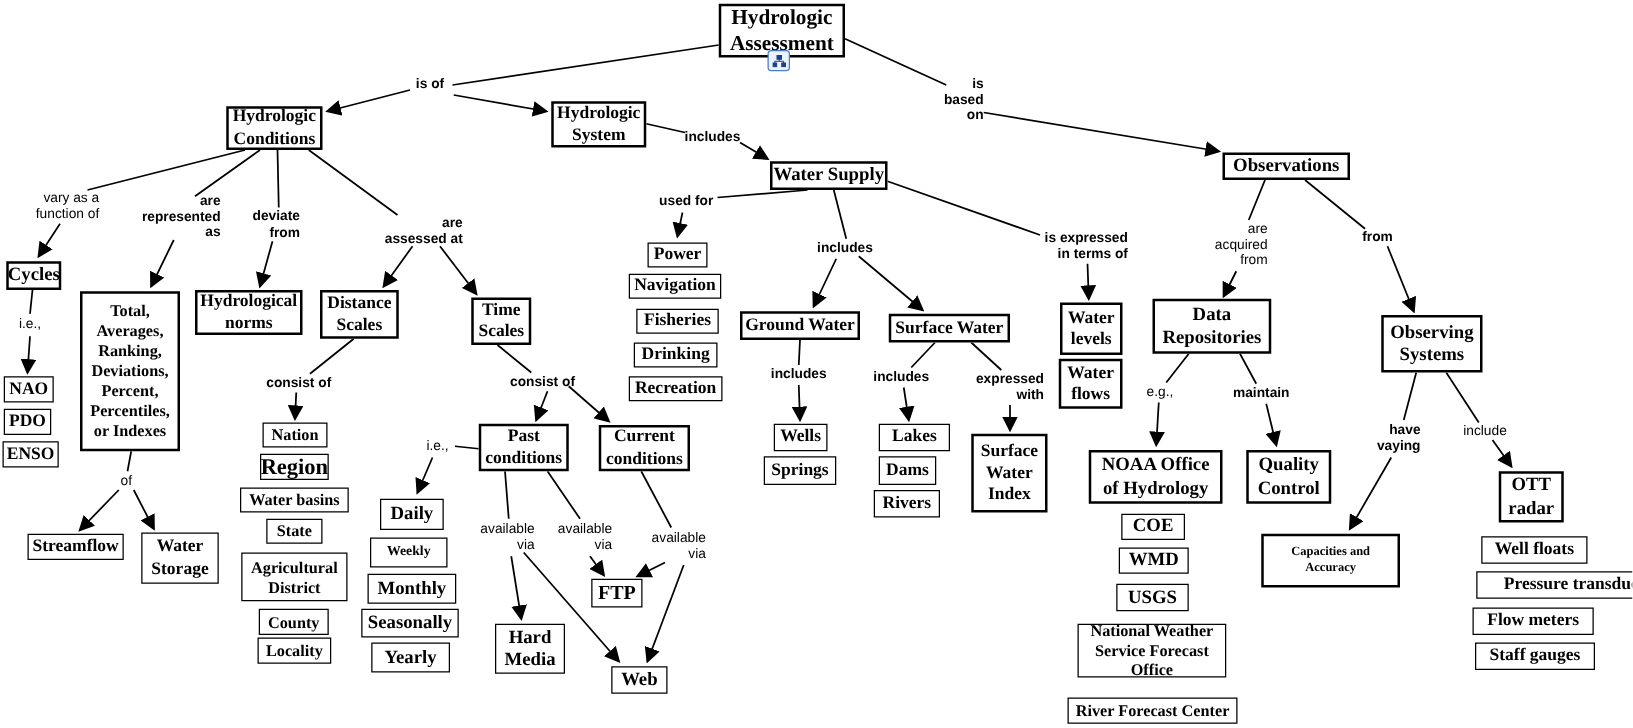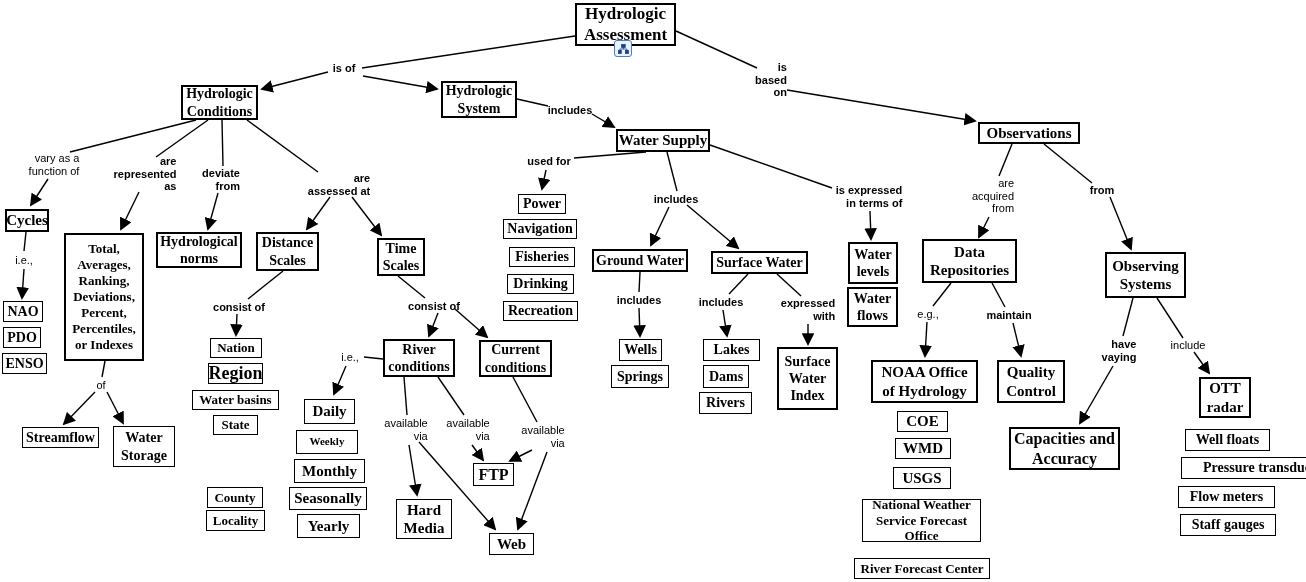--- a/index.html
+++ b/index.html
@@ -155,30 +155,32 @@
   <div class="node thin" style="left:2px;top:353px;width:45px;height:21px">ENSO</div>
 
   <div class="node thin" style="left:22px;top:427px;width:77px;height:21px">Streamflow</div>
   <div class="node thin" style="left:113px;top:426px;width:62px;height:41px">Water
 Storage</div>
 
   <div class="node thin" style="left:210px;top:338px;width:52px;height:20px;font-size:13px">Nation</div>
   <div class="node thin" style="left:208px;top:363px;width:55px;height:21px;font-size:18px">Region</div>
   <div class="node thin" style="left:192px;top:390px;width:87px;height:20px;font-size:13px">Water basins</div>
   <div class="node thin" style="left:213px;top:415px;width:45px;height:20px;font-size:13px">State</div>
+  <div class="node thin" style="left:193px;top:442px;width:85px;height:39px;font-size:13px">Agricultural
+District</div>
   <div class="node thin" style="left:207px;top:487px;width:56px;height:21px;font-size:13px">County</div>
   <div class="node thin" style="left:206px;top:510px;width:59px;height:21px;font-size:13px">Locality</div>
 
   <div class="node thin" style="left:304px;top:399px;width:51px;height:25px;font-size:15px">Daily</div>
   <div class="node thin" style="left:296px;top:430px;width:62px;height:24px;font-size:11px">Weekly</div>
   <div class="node thin" style="left:294px;top:459px;width:71px;height:24px;font-size:15px">Monthly</div>
   <div class="node thin" style="left:289px;top:487px;width:78px;height:23px;font-size:15px">Seasonally</div>
   <div class="node thin" style="left:297px;top:514px;width:63px;height:24px;font-size:15px">Yearly</div>
 
-  <div class="node" style="left:383px;top:339px;width:72px;height:38px">River
+  <div class="node" style="left:383px;top:339px;width:72px;height:38px">Past
 conditions</div>
   <div class="node" style="left:479px;top:340px;width:73px;height:37px">Current
 conditions</div>
   <div class="node thin" style="left:473px;top:463px;width:41px;height:23px;font-size:16px">FTP</div>
   <div class="node thin" style="left:396px;top:499px;width:56px;height:40px;font-size:15px">Hard
 Media</div>
   <div class="node thin" style="left:489px;top:533px;width:45px;height:22px;font-size:15px">Web</div>
 
   <div class="node thin" style="left:518px;top:194px;width:48px;height:20px">Power</div>
   <div class="node thin" style="left:503px;top:219px;width:74px;height:20px">Navigation</div>
@@ -209,21 +211,21 @@
   <div class="node thin" style="left:897px;top:411px;width:51px;height:21px;font-size:15px">COE</div>
   <div class="node thin" style="left:895px;top:438px;width:56px;height:21px;font-size:15px">WMD</div>
   <div class="node thin" style="left:893px;top:467px;width:58px;height:22px;font-size:15px">USGS</div>
   <div class="node thin" style="left:862px;top:499px;width:119px;height:43px;font-size:13px">National Weather
 Service Forecast
 Office</div>
   <div class="node thin" style="left:854px;top:558px;width:136px;height:21px;font-size:13px">River Forecast Center</div>
 
   <div class="node" style="left:997px;top:360px;width:68px;height:43px;font-size:15px">Quality
 Control</div>
-  <div class="node" style="left:1009px;top:427px;width:111px;height:43px;font-size:16px">Capacities and
+  <div class="node" style="left:1009px;top:427px;width:111px;height:43px;font-size:10px">Capacities and
 Accuracy</div>
 
   <div class="node" style="left:1105px;top:252px;width:81px;height:46px;font-size:15px">Observing
 Systems</div>
   <div class="node" style="left:1199px;top:377px;width:52px;height:41px;font-size:15px">OTT
 radar</div>
   <div class="node thin" style="left:1185px;top:429px;width:85px;height:22px">Well floats</div>
   <div class="node thin" style="left:1181px;top:457px;width:170px;height:22px">Pressure transducers</div>
   <div class="node thin" style="left:1178px;top:486px;width:97px;height:22px">Flow meters</div>
   <div class="node thin" style="left:1180px;top:514px;width:96px;height:22px">Staff gauges</div>

